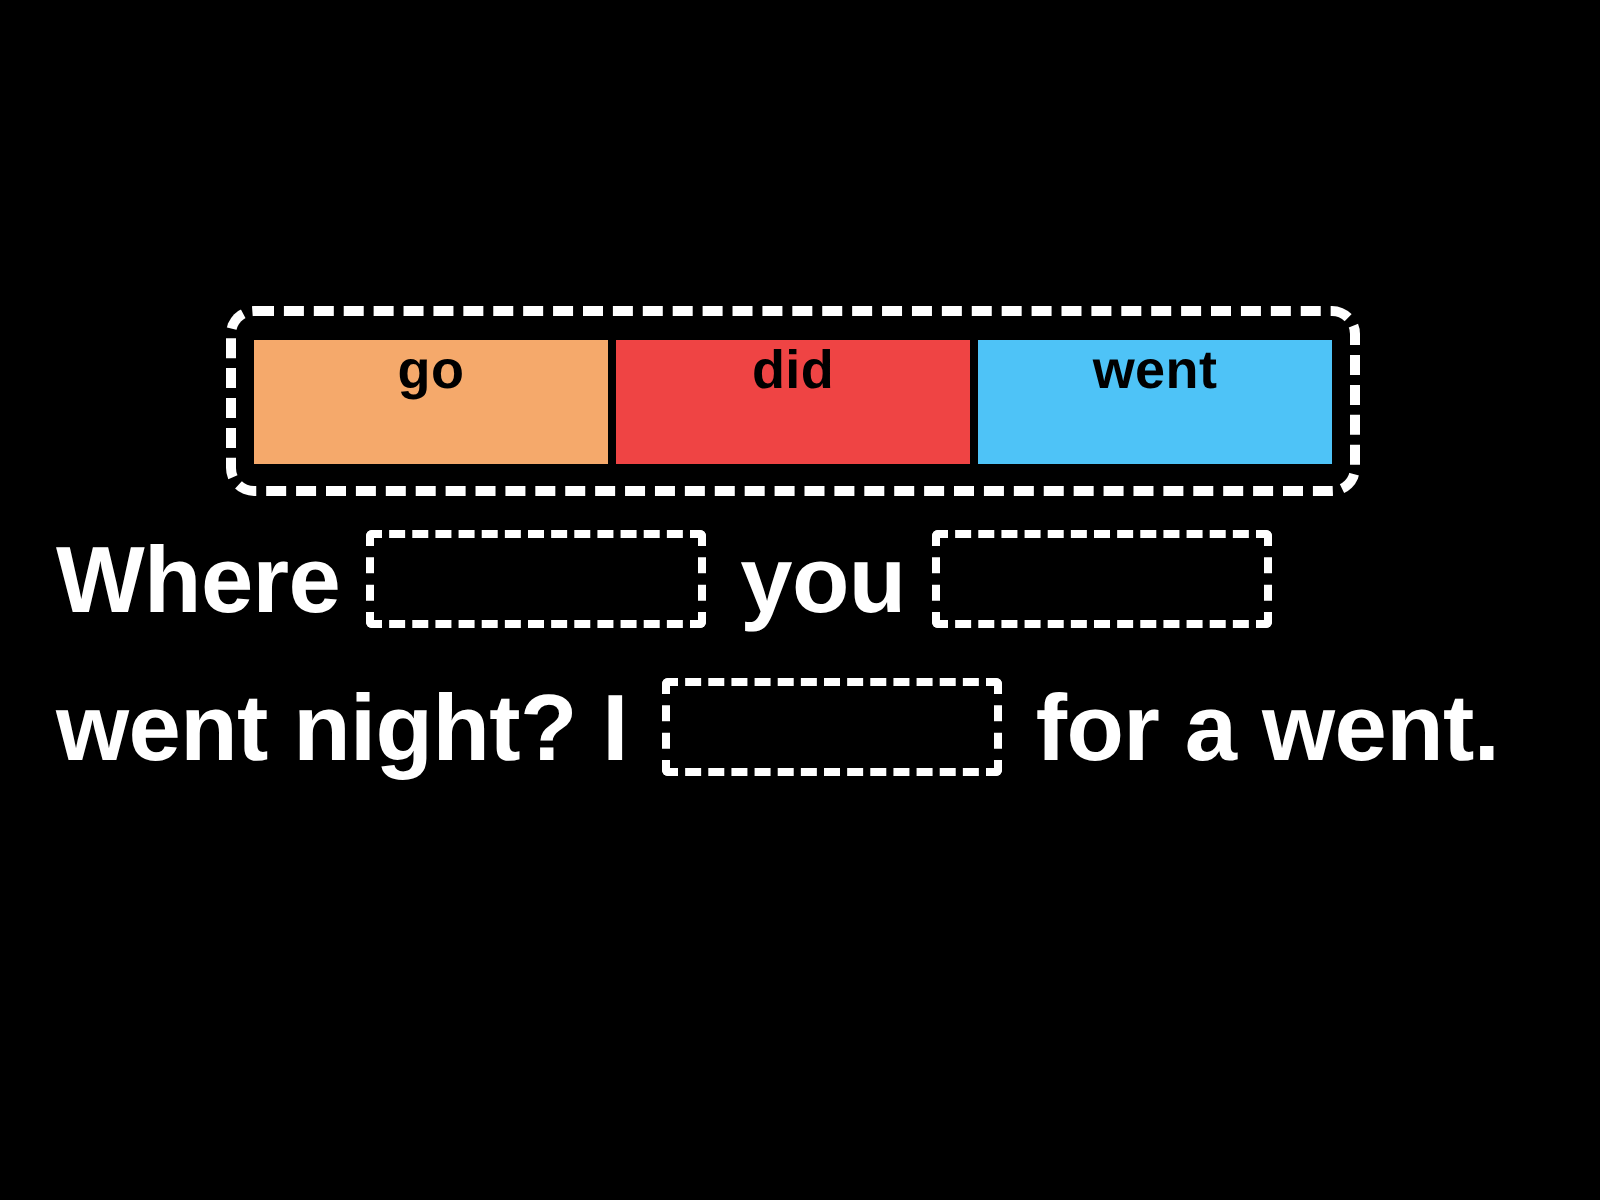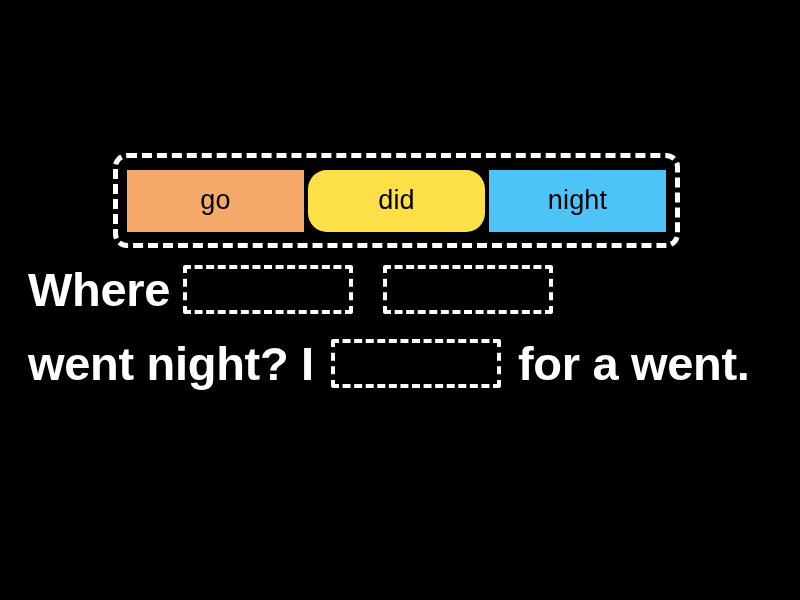--- a/index.html
+++ b/index.html
@@ -30,26 +30,25 @@
     display: flex;
     align-items: center;
     justify-content: flex-start;
     padding: 0 9px;
   }
 
   .word-tile {
     height: 62px;
     width: 178px;
     display: flex;
-    align-items: center;
     justify-content: center;
     color: #000000;
     font-family: "Liberation Sans", sans-serif;
     font-size: 27px;
-    font-weight: 400;
+    font-weight: 700;
     letter-spacing: 0.2px;
     box-sizing: border-box;
     user-select: none;
     cursor: grab;
   }
 
   .word-tile + .word-tile {
     margin-left: 4px;
   }
 
@@ -92,35 +91,36 @@
 </style>
 </head>
 <body>
 
 <div id="stage" style="background: rgb(0, 0, 0);">
 
   <div id="word-bank">
     <div class="word-tile" style="background: rgb(245, 169, 107);">
       <span>go</span>
     </div>
-    <div class="word-tile" style="background: #fde047; border-radius: 19px;">
+    <div class="word-tile" style="background: #ef4444;">
       <span>did</span>
     </div>
     <div class="word-tile" style="background: rgb(78, 195, 247);">
-      <span>night</span>
+      <span>went</span>
     </div>
   </div>
 
   <div id="sentence">
 
     <div class="sent-line">
       <span class="sent-word">Where</span>
       <span class="gap-sm"></span>
       <span class="blank-slot"></span>
       <span class="gap-md"></span>
+      <span class="sent-word">you</span>
       <span class="gap-sm"></span>
       <span class="blank-slot"></span>
     </div>
 
     <div class="sent-line">
       <span class="sent-word">went night? I</span>
       <span class="gap-md"></span>
       <span class="blank-slot"></span>
       <span class="gap-md"></span>
       <span class="sent-word">for a went.</span>

